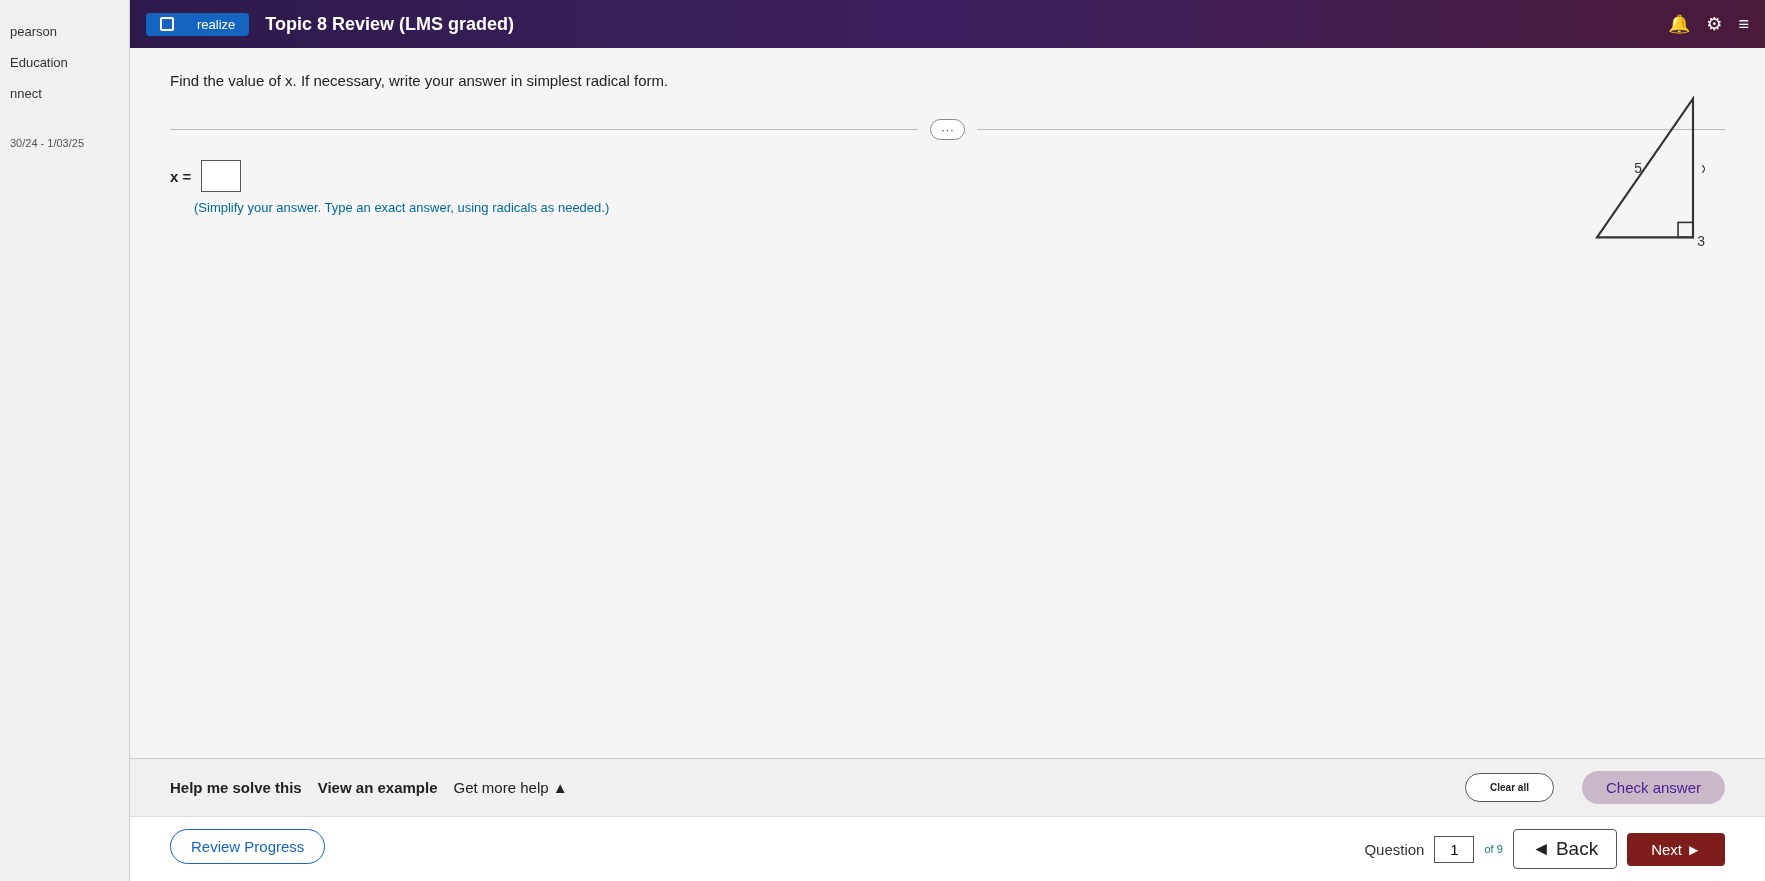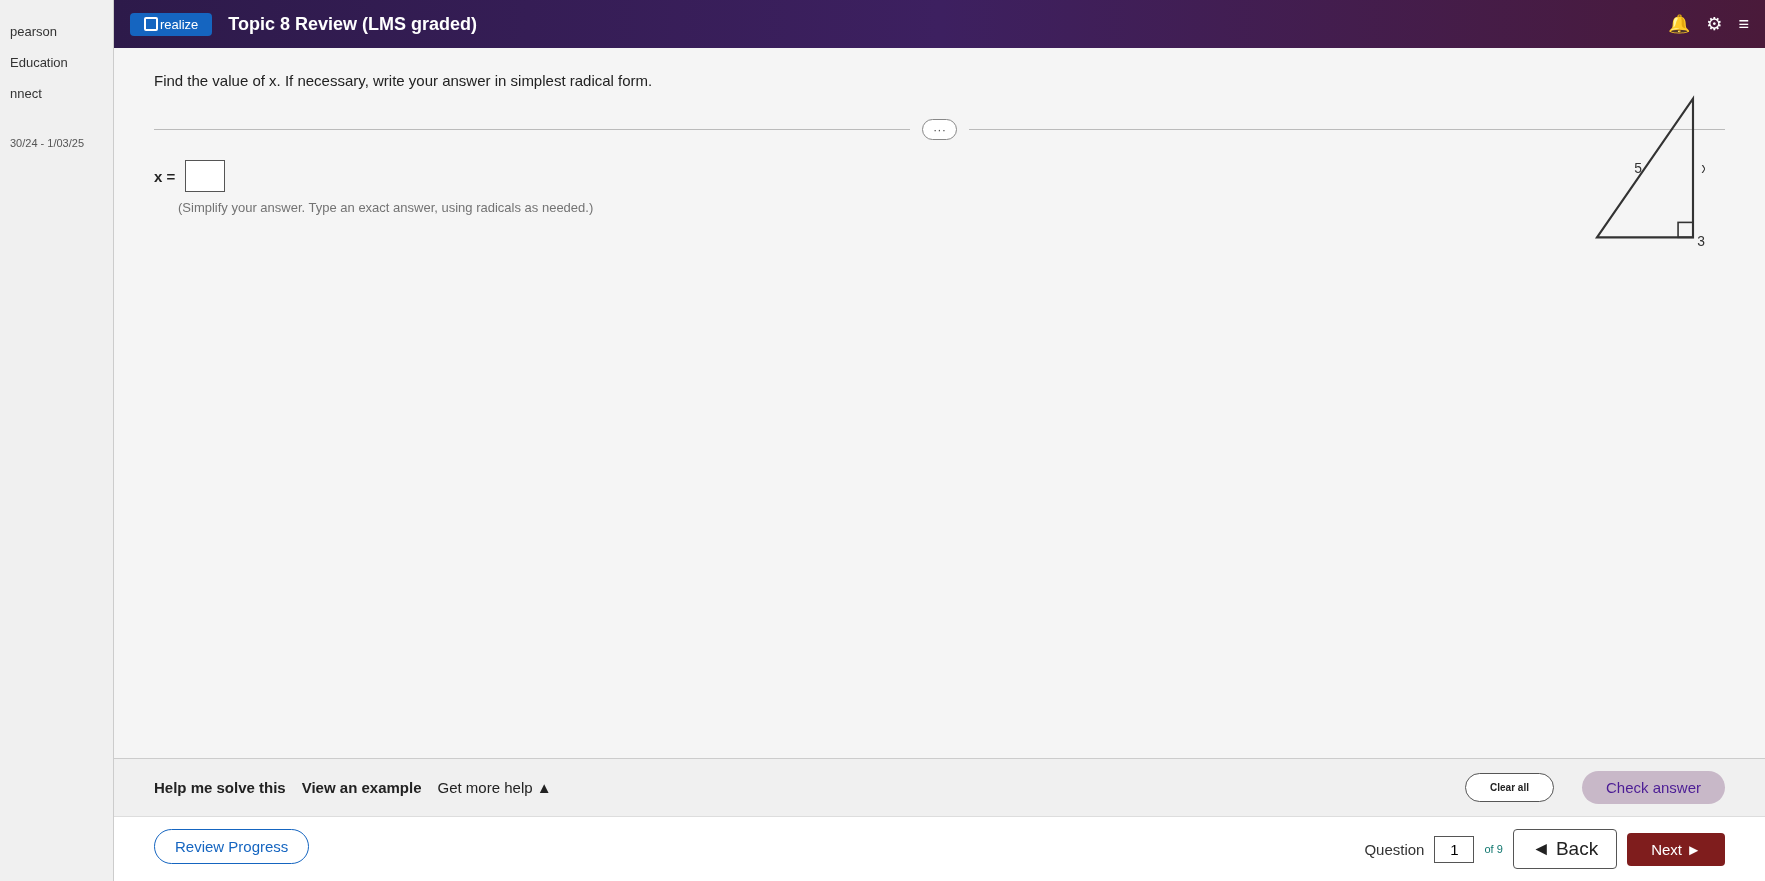--- a/index.html
+++ b/index.html
@@ -6,21 +6,21 @@
     body {
       font-family: Arial, sans-serif;
       background: #e8e8e8;
       display: flex;
       height: 881px;
       overflow: hidden;
     }
 
     
     .sidebar {
-      width: 114px;
+      width: 130px;
       background: #f0f0f0;
       display: flex;
       flex-direction: column;
       padding: 20px 10px;
       gap: 8px;
       border-right: 1px solid #ccc;
     }
     .sidebar-item {
       font-size: 13px;
       color: #333;
@@ -53,21 +53,21 @@
     .realize-btn {
       background: #1565c0;
       color: white;
       border: none;
       padding: 4px 14px;
       border-radius: 4px;
       font-size: 13px;
       cursor: pointer;
       display: flex;
       align-items: center;
-      gap: 2px;
+      gap: 23px;
     }
     .realize-btn .checkbox-icon {
       width: 14px;
       height: 14px;
       border: 2px solid white;
       display: inline-block;
       border-radius: 2px;
     }
     .header-title {
       color: white;
@@ -150,21 +150,21 @@
       width: 40px;
       height: 32px;
       border: 1px solid #555;
       background: #fff;
       font-size: 15px;
       text-align: center;
       outline: none;
     }
     .simplify-hint {
       font-size: 13px;
-      color: #737373;
+      color: #0369a1;
       margin-top: 8px;
       margin-left: 24px;
     }
 
     
     .bottom-toolbar {
       background: #f0f0f0;
       border-top: 1px solid #ccc;
       padding: 12px 40px;
       display: flex;

